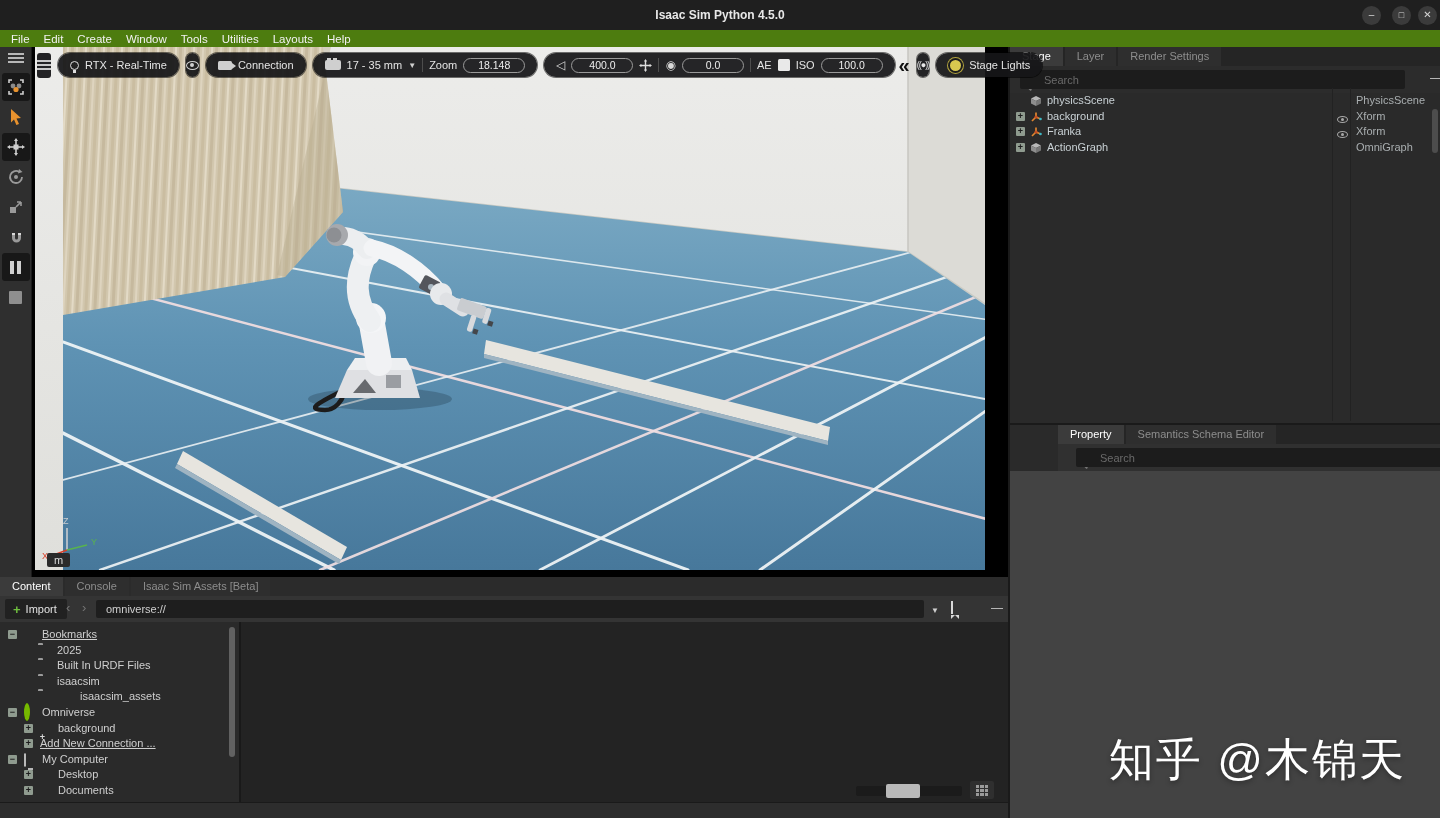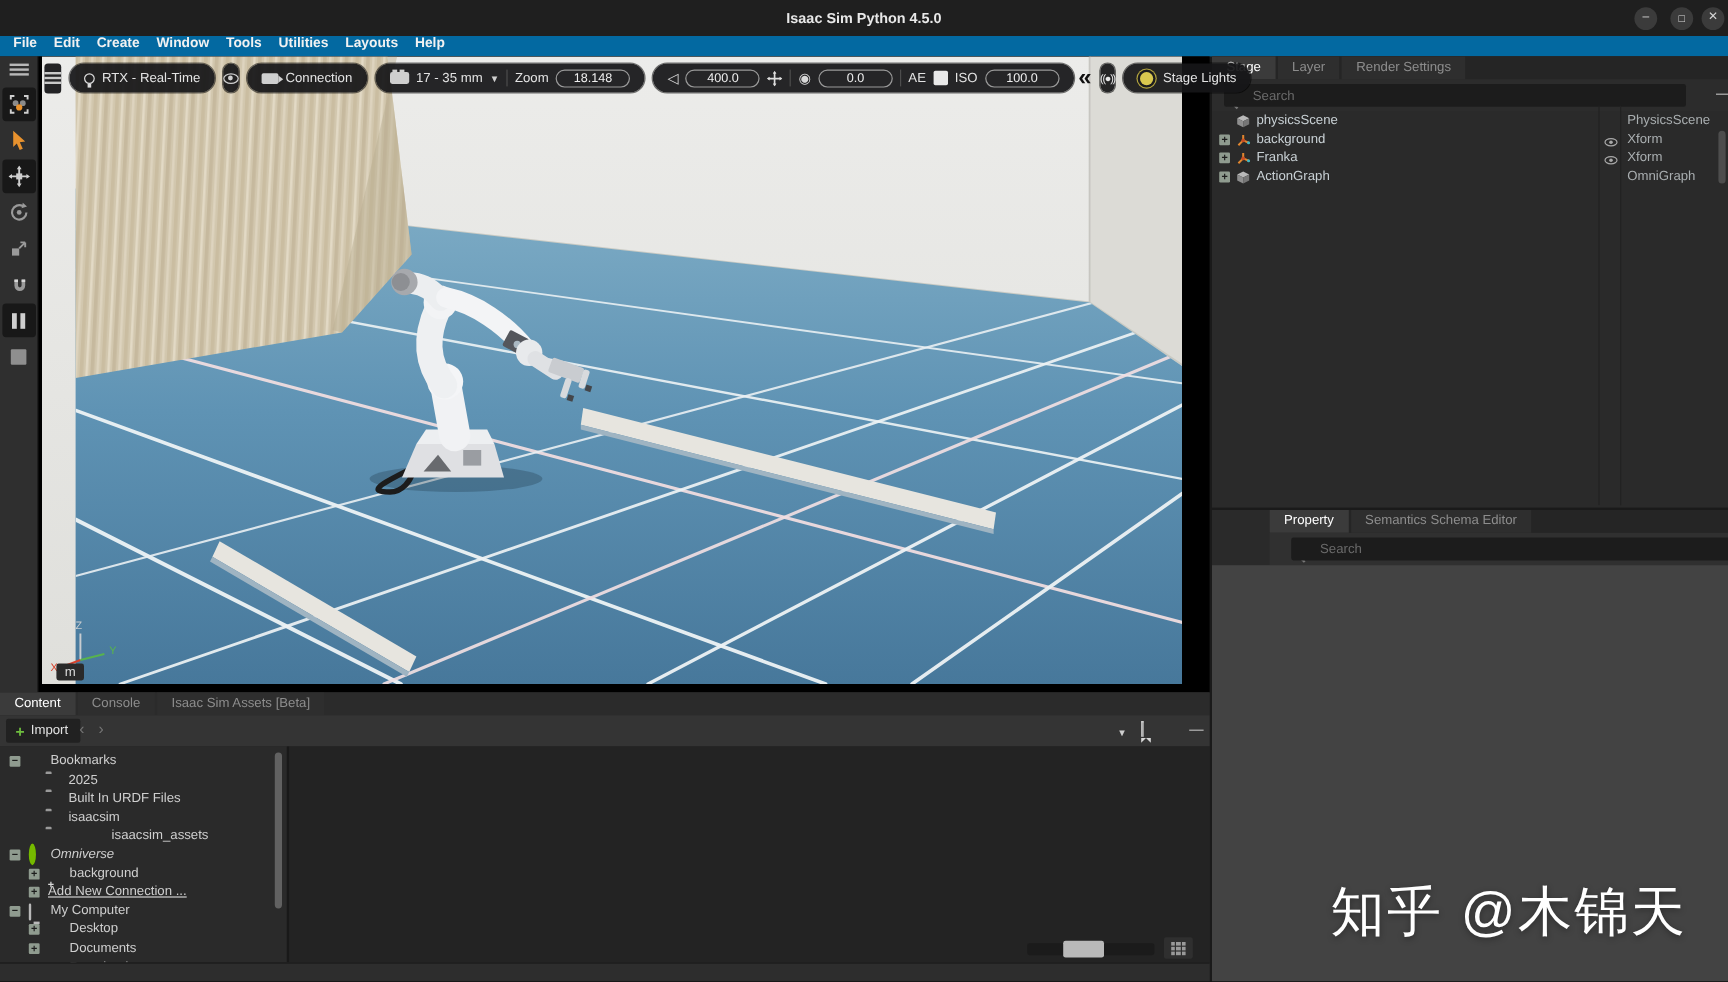--- a/index.html
+++ b/index.html
@@ -7,21 +7,21 @@
   .app { position:relative; width:1440px; height:818px; overflow:hidden; background:#1a1a1a; color:#ddd; font-size:11px; }
 
   
   .titlebar { position:absolute; left:0; top:0; width:1440px; height:30px; background:#1f1f1f; }
   .title { position:absolute; left:0; top:0; width:100%; text-align:center; line-height:30px; font-size:12px; font-weight:bold; color:#e8e8e8; }
   .winbtn { position:absolute; top:6px; width:19px; height:19px; border-radius:50%; background:#3b3b3b; color:#d6d6d6; text-align:center; line-height:18px; font-size:10px; cursor:default; }
   .winbtn.min { left:1362px; } .winbtn.max { left:1392px; } .winbtn.close { left:1418px; }
   .winbtn.min::before{content:"\2013";} .winbtn.max::before{content:"\25A1"; font-size:9px;} .winbtn.close::before{content:"\2715";}
 
   
-  .menubar { position:absolute; left:0; top:30px; width:1440px; height:17px; background:#0369a1; display:flex; align-items:flex-start; padding-left:4px;font-weight:bold; }
+  .menubar { position:absolute; left:0; top:30px; width:1440px; height:17px; background:#4d7c0f; display:flex; align-items:center; padding-left:4px; }
   .menubar span { padding:0 7px; color:#f2f2f2; font-size:11.5px; }
 
   
   .left-toolbar { position:absolute; left:0; top:47px; width:32px; height:530px; background:#2f2f2f; border-right:1px solid #1b1b1b; }
   .burger { margin:6px auto 10px; width:16px; height:10px; border-top:2px solid #b8b8b8; border-bottom:2px solid #b8b8b8; position:relative; }
   .burger::after { content:""; position:absolute; left:0; top:2px; width:16px; height:2px; background:#b8b8b8; }
   .tool { width:28px; height:28px; margin:2px auto; display:flex; align-items:center; justify-content:center; border-radius:3px; }
   .tool.active { background:#181818; }
   .stopsq { width:13px; height:13px; background:#8f8f8f; border-radius:1px; }
   .pausebars { display:flex; gap:3px; } .pausebars i { display:block; width:4px; height:13px; background:#cfcfcf; }
@@ -425,54 +425,55 @@
       <div class="tab">Console</div>
       <div class="tab">Isaac Sim Assets [Beta]</div>
     </div>
     <div class="cp-toolbar">
       <div class="import-btn">
         <span class="plus-ic">+</span>
         <span>Import</span>
       </div>
       <span class="navchev" style="left:66px;">‹</span>
       <span class="navchev" style="left:82px;">›</span>
+      <input class="pathfield" value="omniverse://" style="">
       <span class="cp-ic caret" style="left:931px;top:10px;">▼</span>
       <span class="cp-ic" style="left:951px;top:6px;"><span class="ribbon"></span></span>
       <span class="cp-ic" style="left:973px;"><span class="funnel"></span></span>
       <span class="cp-ic" style="left:991px;top:9px;"><span class="hamb"></span></span>
     </div>
 
     <div class="cp-body">
       <div class="treepane">
         <div style="height:5px;"></div>
         <div class="trow">
           <span class="exp minus" style="left:8px;"></span>
           <span class="tic" style="left:26px;"><span class="i-bookmark"></span></span>
-          <span class="lb" style="left:42px;">Bookmarks</span>
+          <span class="lb" style="left:42px;text-decoration:underline;">Bookmarks</span>
         </div>
         <div class="trow">
           <span class="tic" style="left:38px;"><span class="i-folder"></span></span>
           <span class="lb" style="left:57px;">2025</span>
         </div>
         <div class="trow">
           <span class="tic" style="left:38px;"><span class="i-folder"></span></span>
           <span class="lb" style="left:57px;">Built In URDF Files</span>
         </div>
         <div class="trow">
           <span class="tic" style="left:38px;"><span class="i-folder"></span></span>
           <span class="lb" style="left:57px;">isaacsim</span>
         </div>
         <div class="trow">
           <span class="tic" style="left:38px;"><span class="i-folder"></span></span>
-          <span class="lb" style="left:70px;padding-left:23px;">isaacsim_assets</span>
+          <span class="lb" style="left:57px;padding-left:23px;">isaacsim_assets</span>
         </div>
         <div class="trow">
           <span class="exp minus" style="left:8px;"></span>
           <span class="tic" style="left:24px;top:1px;"><span class="i-omni"></span></span>
-          <span class="lb" style="left:42px;font-style:italic;">Omniverse</span>
+          <span class="lb" style="left:42px;">Omniverse</span>
         </div>
         <div class="trow">
           <span class="exp plus" style="left:24px;"></span>
           <span class="tic" style="left:40px;"><span class="i-server"></span></span>
           <span class="lb" style="left:58px;">background</span>
         </div>
         <div class="trow">
           <span class="exp plus" style="left:24px;"></span>
           <span class="tic" style="left:40px;"><span class="i-server add"></span></span>
           <span class="lb" style="left:40px;text-decoration:underline;">Add New Connection ...</span>

